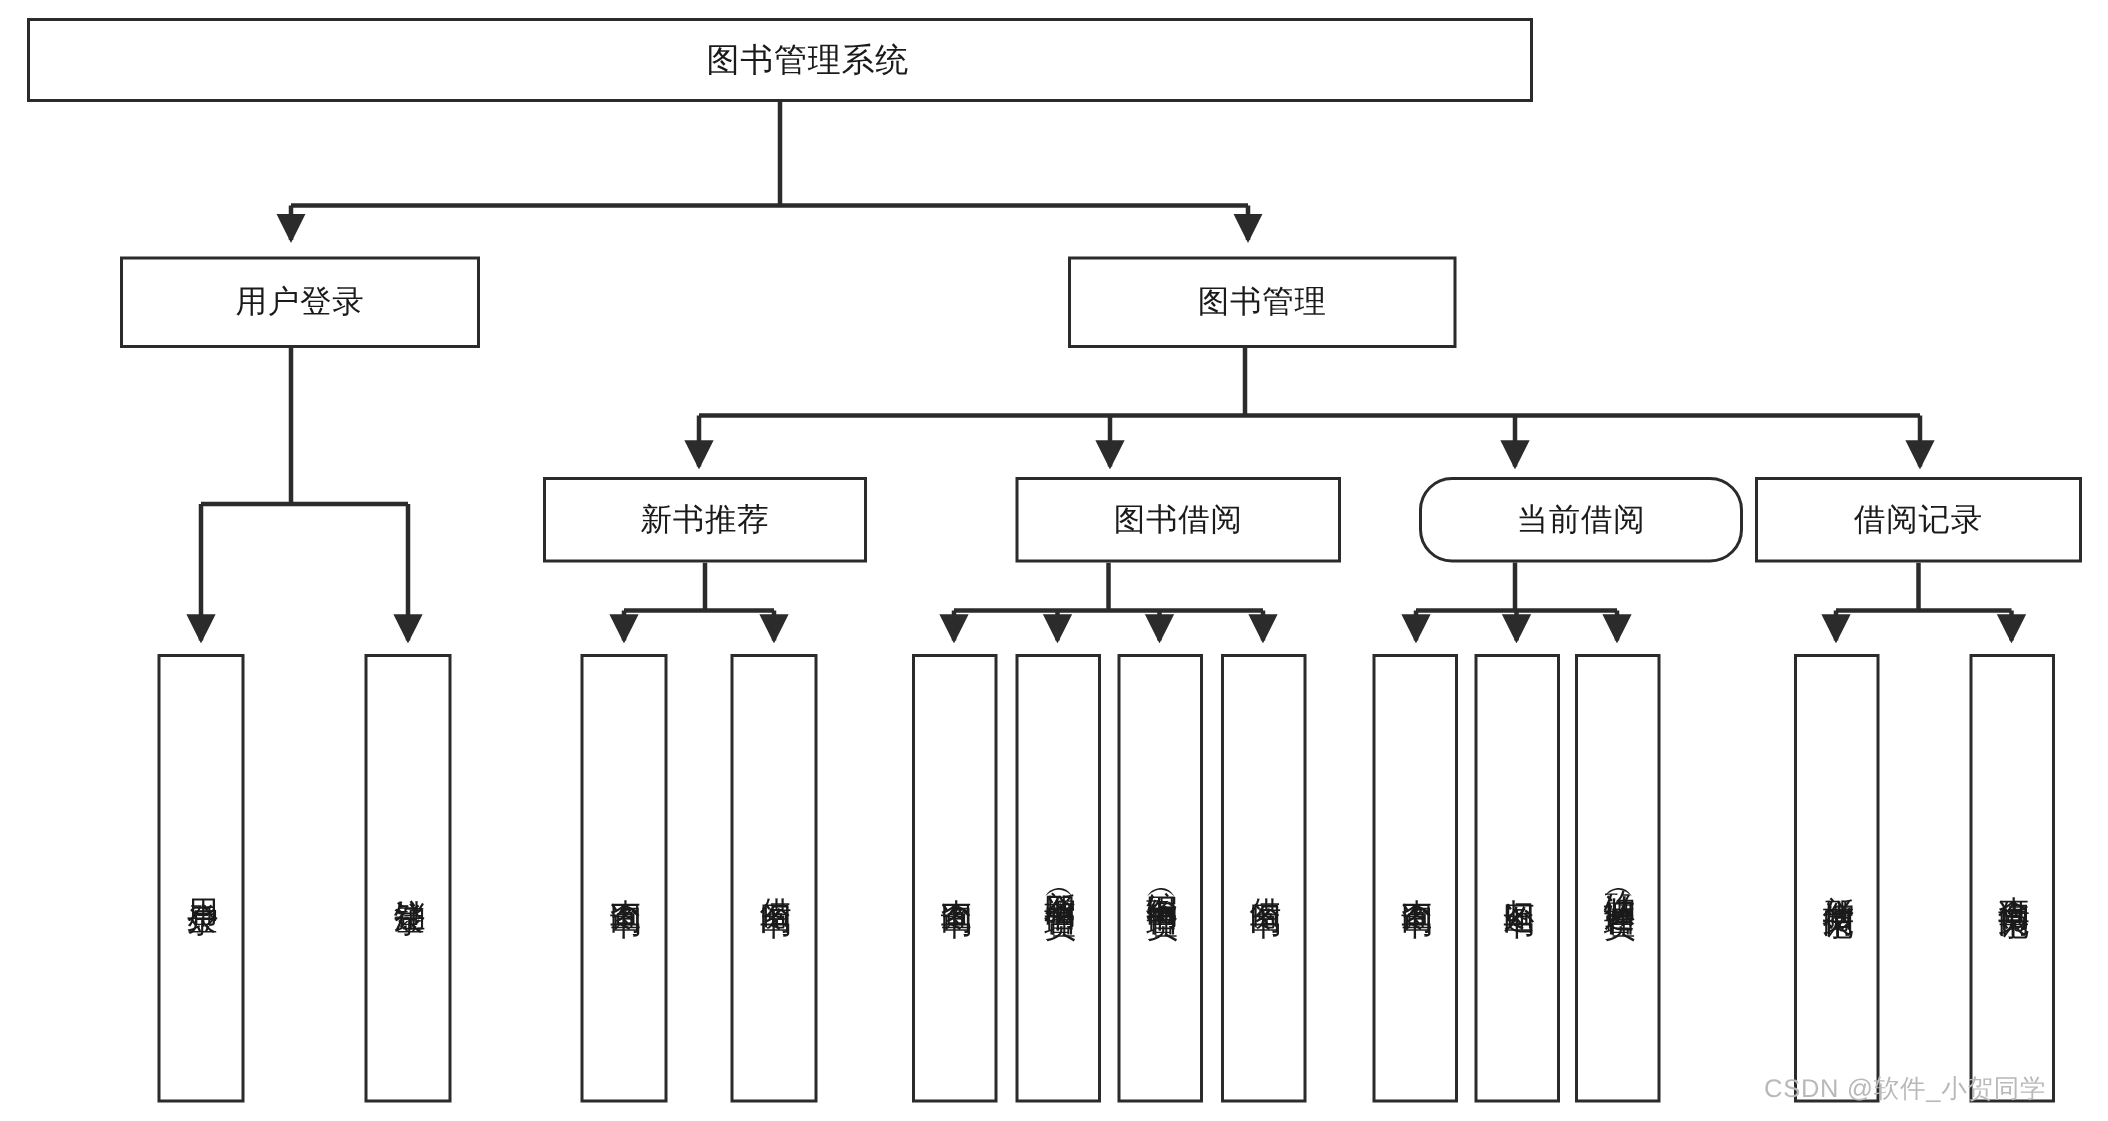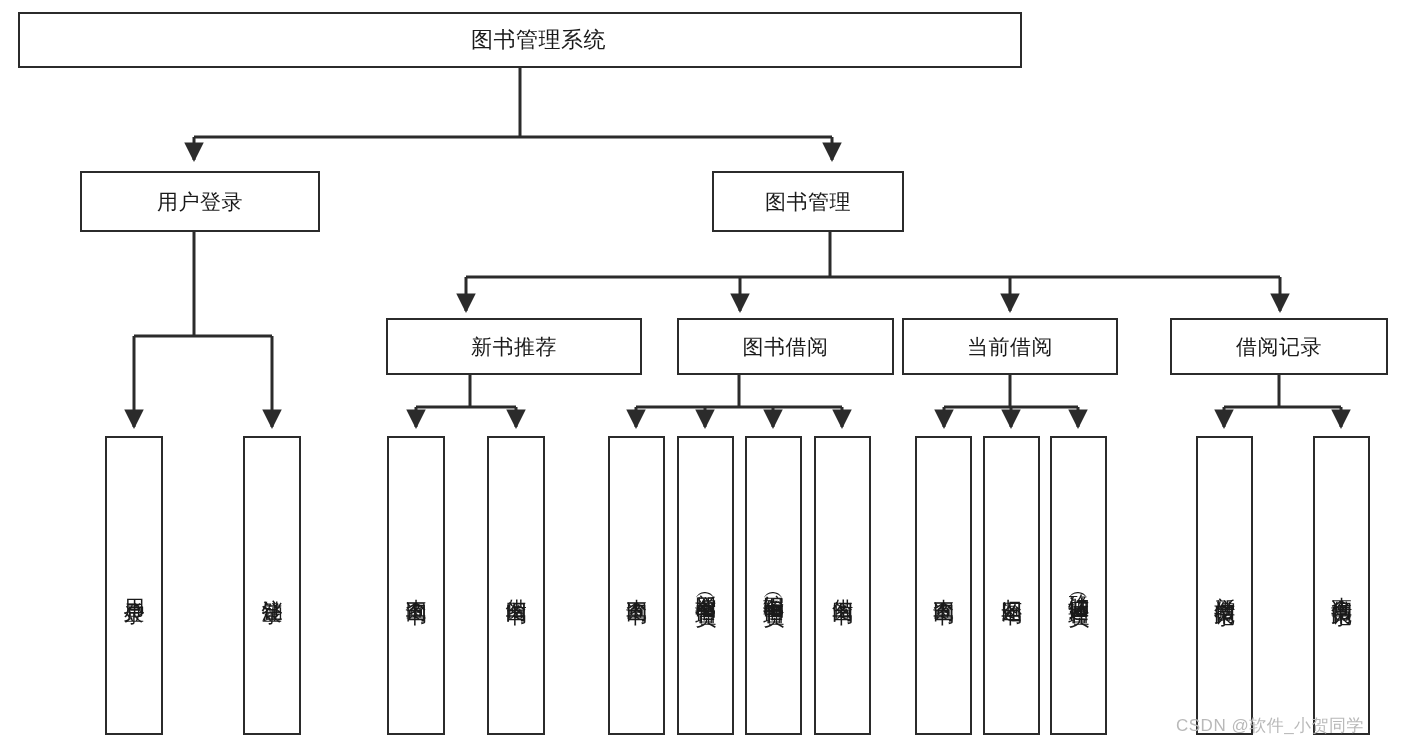--- a/index.html
+++ b/index.html
@@ -123,31 +123,31 @@
     </g>
   </svg>
 
   <div class="node node-h node-root" style="left:18px; top:12px; width:1004px; height:56px;">
     <span>图书管理系统</span>
   </div>
 
   <div class="node node-h" style="left:80px; top:171px; width:240px; height:61px;">
     <span>用户登录</span>
   </div>
-  <div class="node node-h" style="left:712px; top:171px; width:192px; height:61px;">
+  <div class="node node-h" style="left:712px; top:171px; width:259px; height:61px;">
     <span>图书管理</span>
   </div>
 
-  <div class="node node-h" style="left:362px; top:318px; width:256px; height:57px;margin-left:24px;">
+  <div class="node node-h" style="left:362px; top:318px; width:216px; height:57px;">
     <span>新书推荐</span>
   </div>
   <div class="node node-h" style="left:631px; top:318px; width:217px; height:57px;margin-left:46px;">
     <span>图书借阅</span>
   </div>
-  <div class="node node-h" style="left:902px; top:318px; width:216px; height:57px;">
+  <div class="node node-h" style="left:946px; top:318px; width:216px; height:57px;border-radius:22px;">
     <span>当前借阅</span>
   </div>
   <div class="node node-h" style="left:1170px; top:318px; width:218px; height:57px;text-align:right;">
     <span>借阅记录</span>
   </div>
 
   <div class="node node-v" style="left:105px; top:436px; width:58px; height:299px;">
     <span class="vlabel">用户登录</span>
   </div>
   <div class="node node-v" style="left:243px; top:436px; width:58px; height:299px;">

